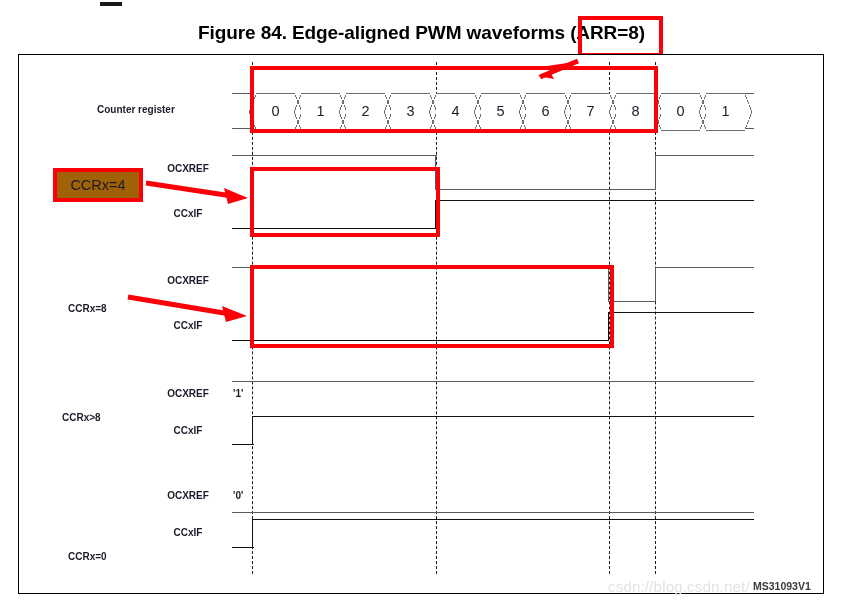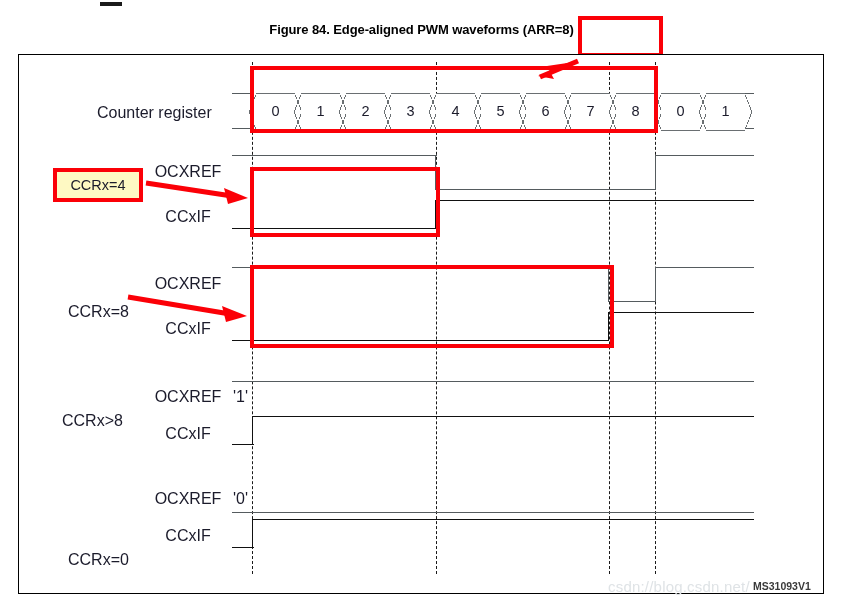--- a/index.html
+++ b/index.html
@@ -7,21 +7,21 @@
     width:843px;height:614px;background:#ffffff;
     font-family:"Liberation Sans", sans-serif;
     position:relative;overflow:hidden;
   }
   #stage{position:absolute;left:0;top:0;width:843px;height:614px;}
 
   
   .fig-title{
     position:absolute;left:0;top:22px;width:843px;
     text-align:center;
-    font-size:13px;font-weight:bold;color:#000;
+    font-size:19px;font-weight:bold;color:#000;
     letter-spacing:-0.1px;
     white-space:nowrap;
   }
   .title-part{display:inline;}
 
   
   .arr-box{
     position:absolute;left:578px;top:16px;width:85px;height:41px;
     border:4px solid #fb0007;background:transparent;
     box-sizing:border-box;
@@ -38,21 +38,21 @@
   .vline{position:absolute;background:#555b5e;width:1.4px;}
   .hline.blk{background:#111;}
   .vline.blk{background:#111;}
 
   .dash{
     position:absolute;width:0;
     border-left:1.6px dashed #1a1a1a;
   }
 
   .lbl{
-    position:absolute;font-size:16px;color:#1b1b2b;white-space:nowrap;
+    position:absolute;font-size:10px;color:#1b1b2b;white-space:nowrap;font-weight:bold;
   }
   .lbl.rt{text-align:center;}
 
   
   .cnt-cell{
     position:absolute;top:93px;height:36px;
     box-sizing:border-box;
   }
   .cnt-cell .hex{
     position:absolute;left:0;top:0;width:100%;height:100%;
@@ -81,21 +81,21 @@
     font-size:14.5px;color:#1b1b2b;
   }
 
   
   .red-box{
     position:absolute;border:4px solid #fb0007;box-sizing:border-box;
     background:transparent;
   }
   .red-label{
     position:absolute;border:4px solid #fb0007;box-sizing:border-box;
-    background:#fef9c3;
+    background:#a16207;
     display:flex;align-items:center;justify-content:center;
     font-size:14.5px;color:#1b1b2b;
   }
 
   
   .arrow-svg{position:absolute;left:0;top:0;width:843px;height:614px;pointer-events:none;}
 
   
   .watermark{
     position:absolute;left:608px;top:578px;

